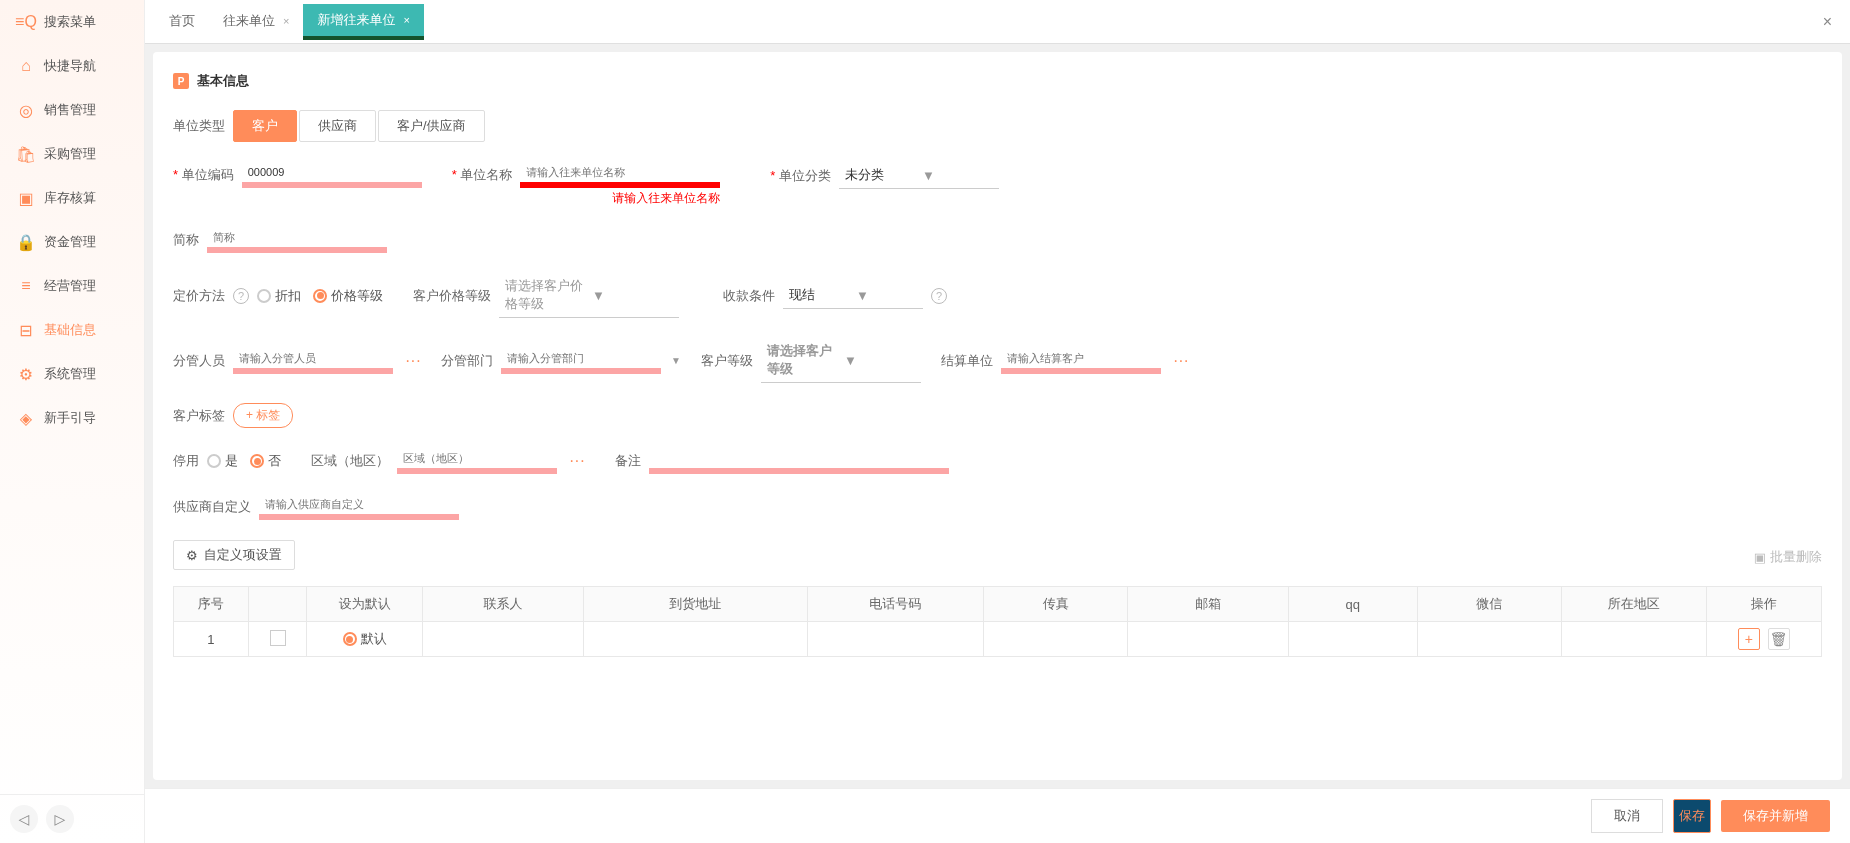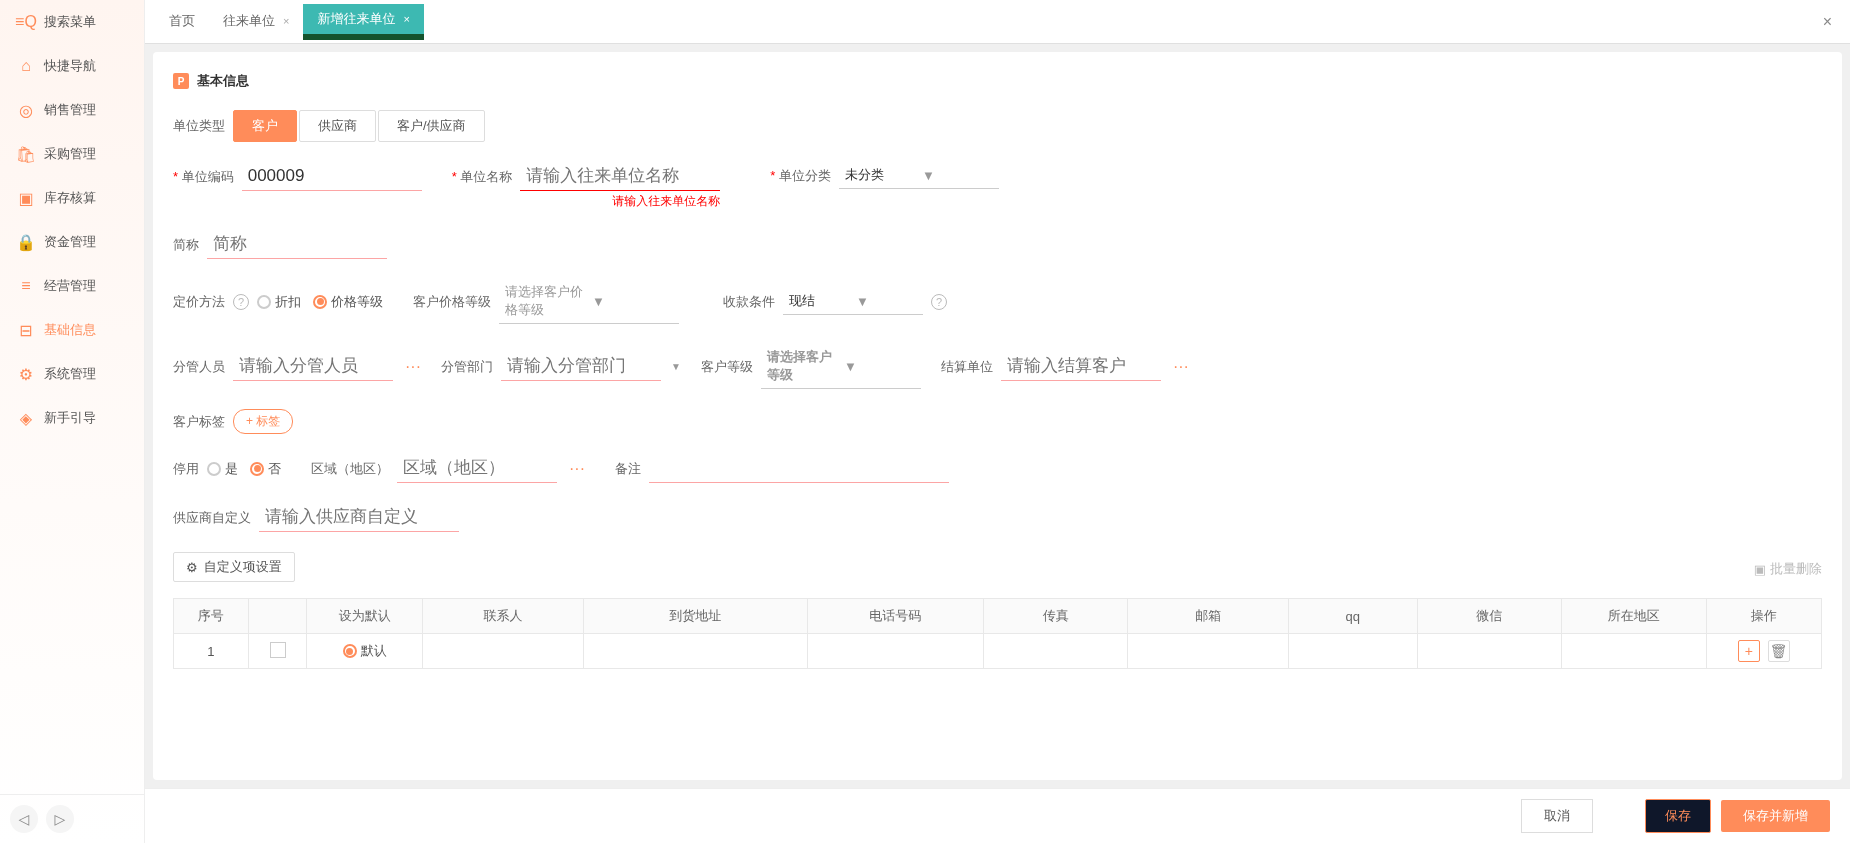--- a/index.html
+++ b/index.html
@@ -76,21 +76,21 @@
       height: 36px;
       cursor: pointer;
       font-size: 13px;
       color: #666;
       border-bottom: 2px solid transparent;
       white-space: nowrap;
     }
     .tab.active {
       color: #fff;
       background: #3db9b2;
-      border-bottom: 6px solid #14532d;
+      border-bottom: 4px solid #14532d;
     }
     .tab .tab-close {
       font-size: 11px;
       color: #aaa;
       margin-left: 2px;
       cursor: pointer;
     }
     .tab.active .tab-close { color: #fff; }
     .tab-close-main {
       margin-left: auto;
@@ -146,23 +146,23 @@
       color: #666;
       white-space: nowrap;
       font-size: 13px;
     }
     .form-label.required::before {
       content: '* ';
       color: red;
     }
     .form-input {
       border: none;
-      border-bottom: 1px solid #fca5a5;
+      border-bottom: 6px solid #fca5a5;
       padding: 4px 6px;
-      font-size: 17px;
+      font-size: 11px;
       outline: none;
       width: 180px;
       background: transparent;
       color: #333;
     }
     .form-input.error { border-bottom-color: red; }
     .error-msg {
       color: red;
       font-size: 12px;
       margin-top: 2px;
@@ -321,28 +321,27 @@
     .btn-cancel {
       padding: 7px 22px;
       border: 1px solid #ddd;
       background: #fff;
       color: #555;
       cursor: pointer;
       font-size: 13px;
       border-radius: 0;
     }
     .btn-save {
-      padding: 7px 19px;
+      padding: 7px 5px;
       border: 1px solid #ff8c5a;
-      background: #0f172a;
+      background: #0c4a6e;
       color: #ff8c5a;
       cursor: pointer;
       font-size: 13px;
       border-radius: 2px;
-      margin-left: 42px;
     }
     .btn-save-new {
       padding: 7px 22px;
       border: none;
       background: #ff8c5a;
       color: #fff;
       cursor: pointer;
       font-size: 13px;
       border-radius: 2px;
     }

